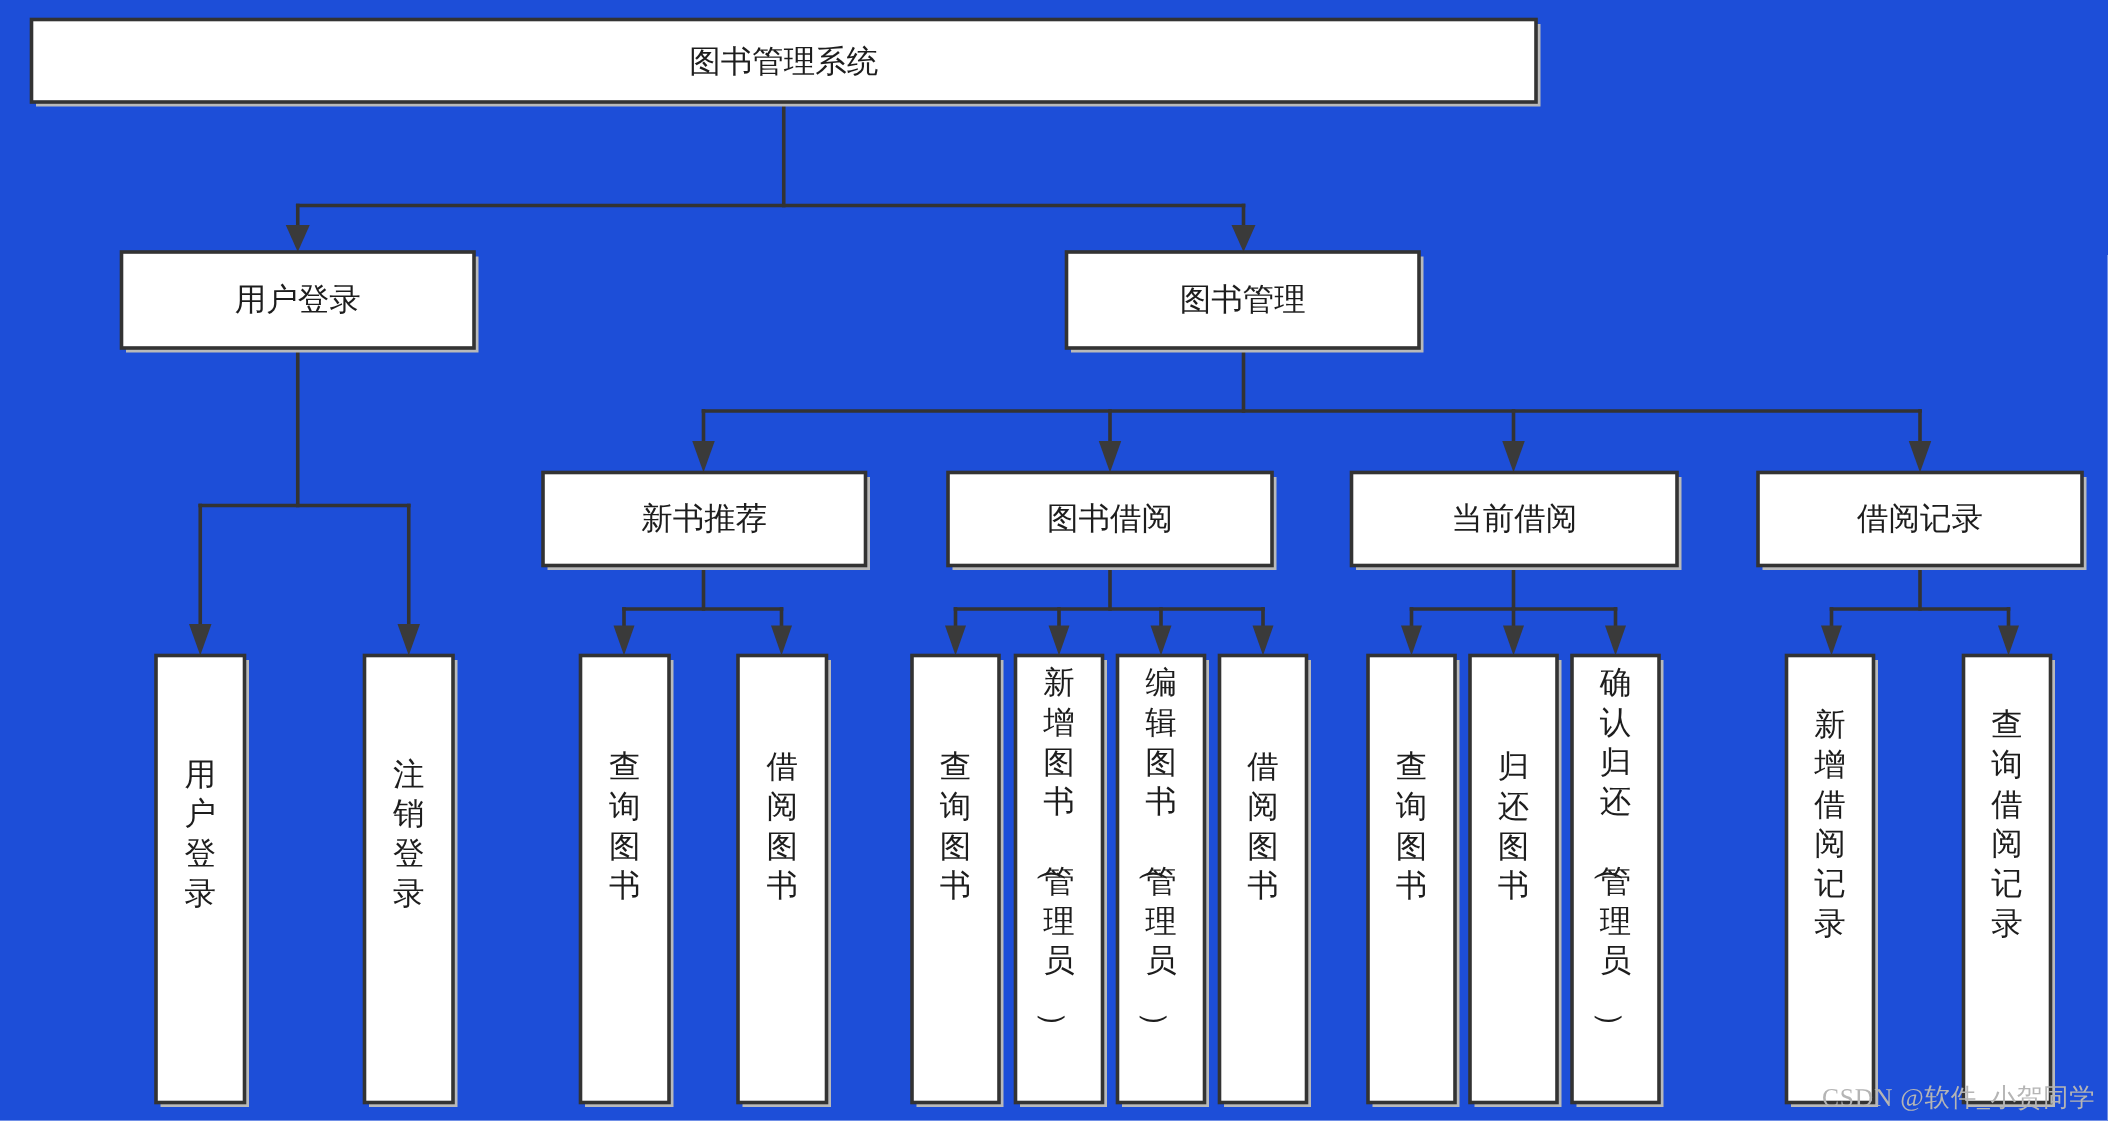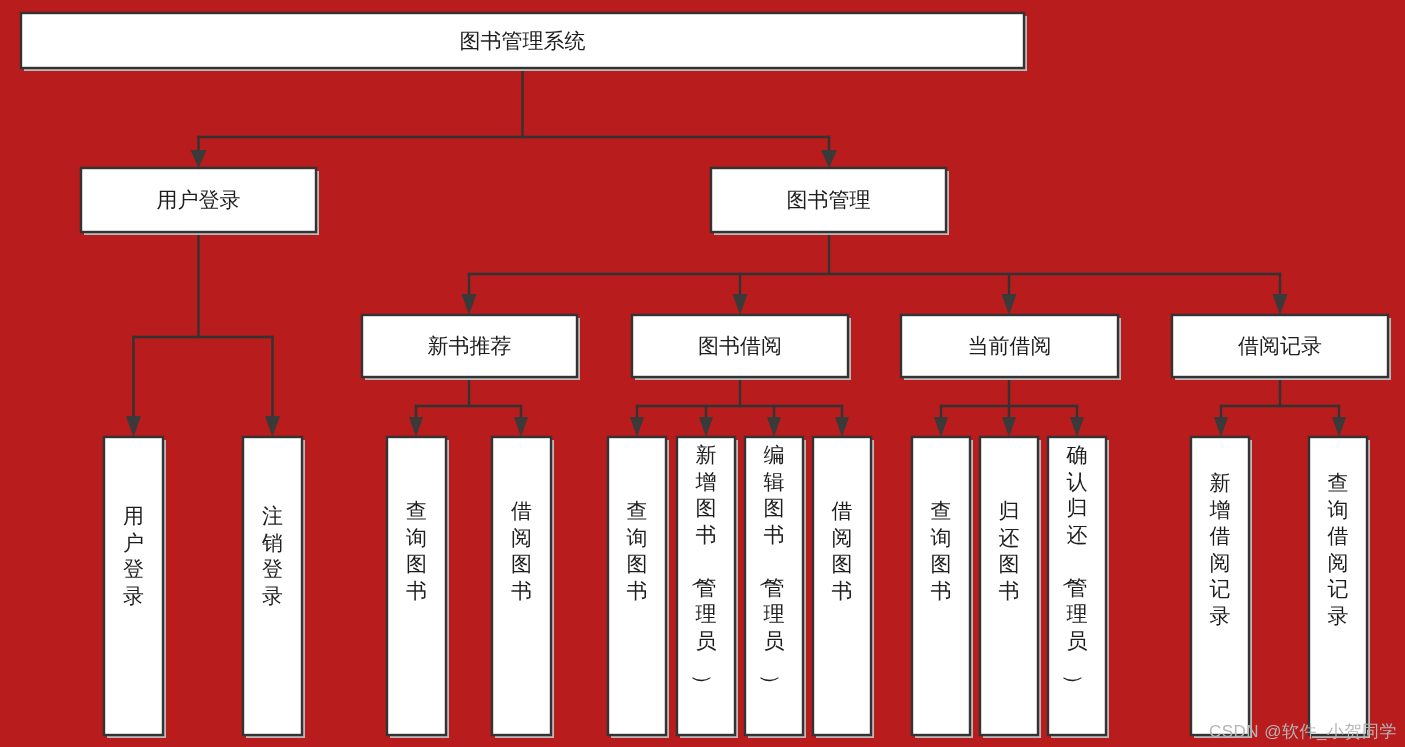--- a/index.html
+++ b/index.html
@@ -12,21 +12,21 @@
     width: 1405px;
     height: 747px;
     font-family: "DejaVu Sans", "Liberation Sans", sans-serif;
     overflow: hidden;
     position: relative;
   }
   #diagram-root {
     position: relative;
     width: 1405px;
     height: 747px;
-    background: #b91c1c;
+    background: #1d4ed8;
   }
   svg.tree-canvas {
     position: absolute;
     left: 0;
     top: 0;
     width: 1405px;
     height: 747px;
     display: block;
   }
   .node-rect {
@@ -58,21 +58,21 @@
   .node-label-v {
     font-family: "DejaVu Sans", "Liberation Sans", sans-serif;
     font-size: 21px;
     fill: #1d1d1d;
     text-anchor: middle;
   }
   .watermark {
     position: absolute;
     right: 8px;
     bottom: 4px;
-    font-family: Liberation Sans, sans-serif;
+    font-family: Liberation Serif, serif;
     font-size: 17px;
     color: #b5b5b5;
     letter-spacing: 0.5px;
     white-space: nowrap;
     user-select: none;
     pointer-events: none;
   }
 </style>
 </head>
 <body>

